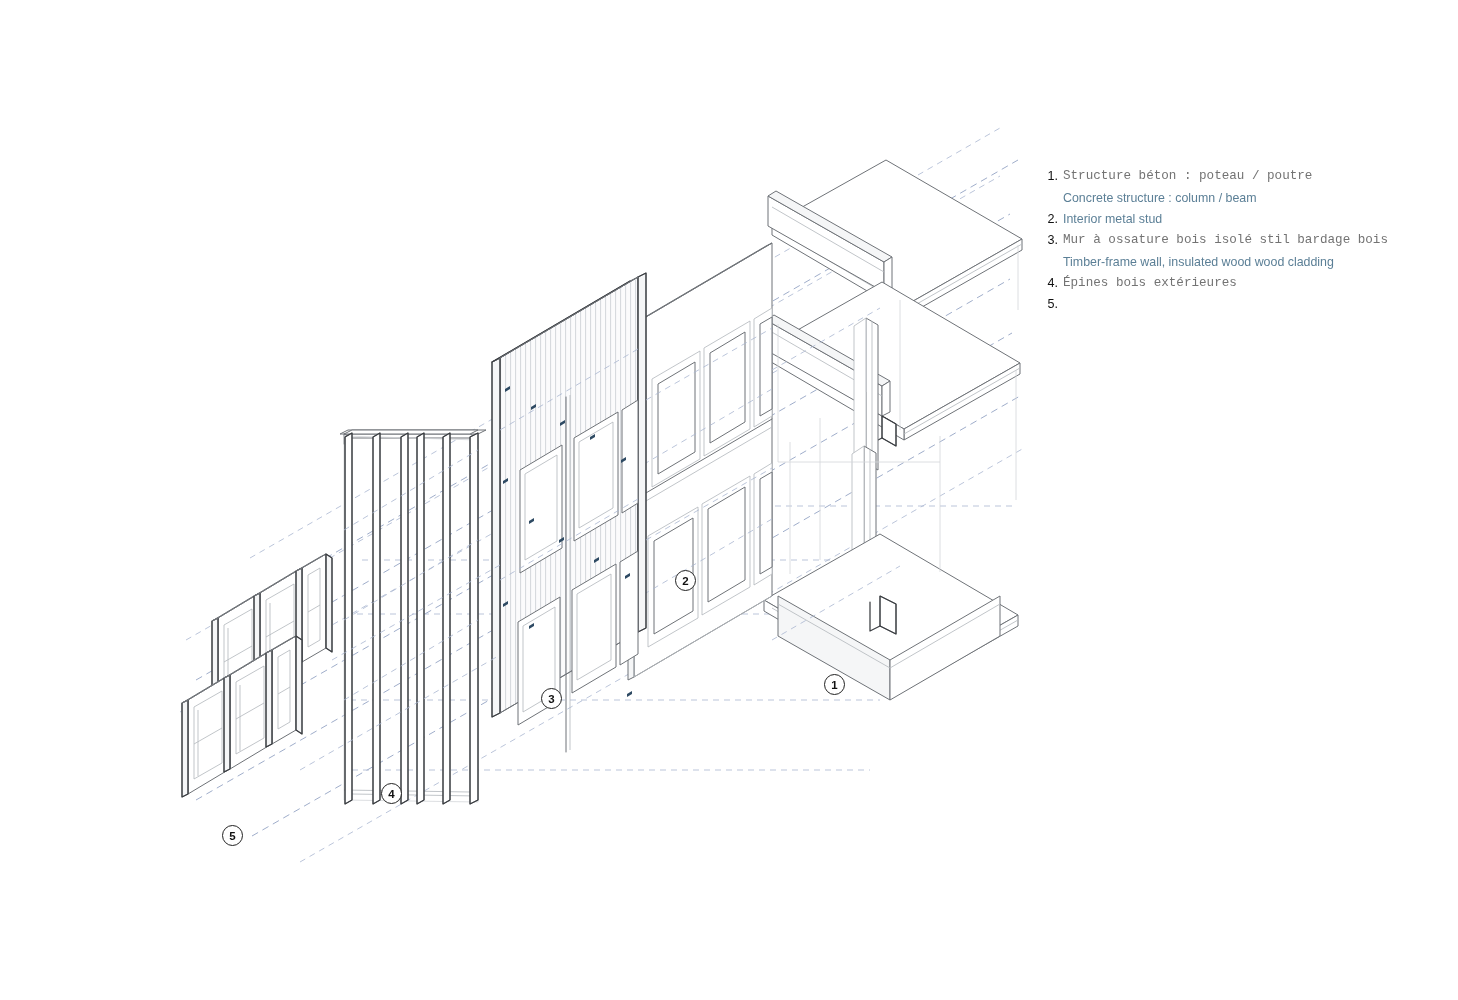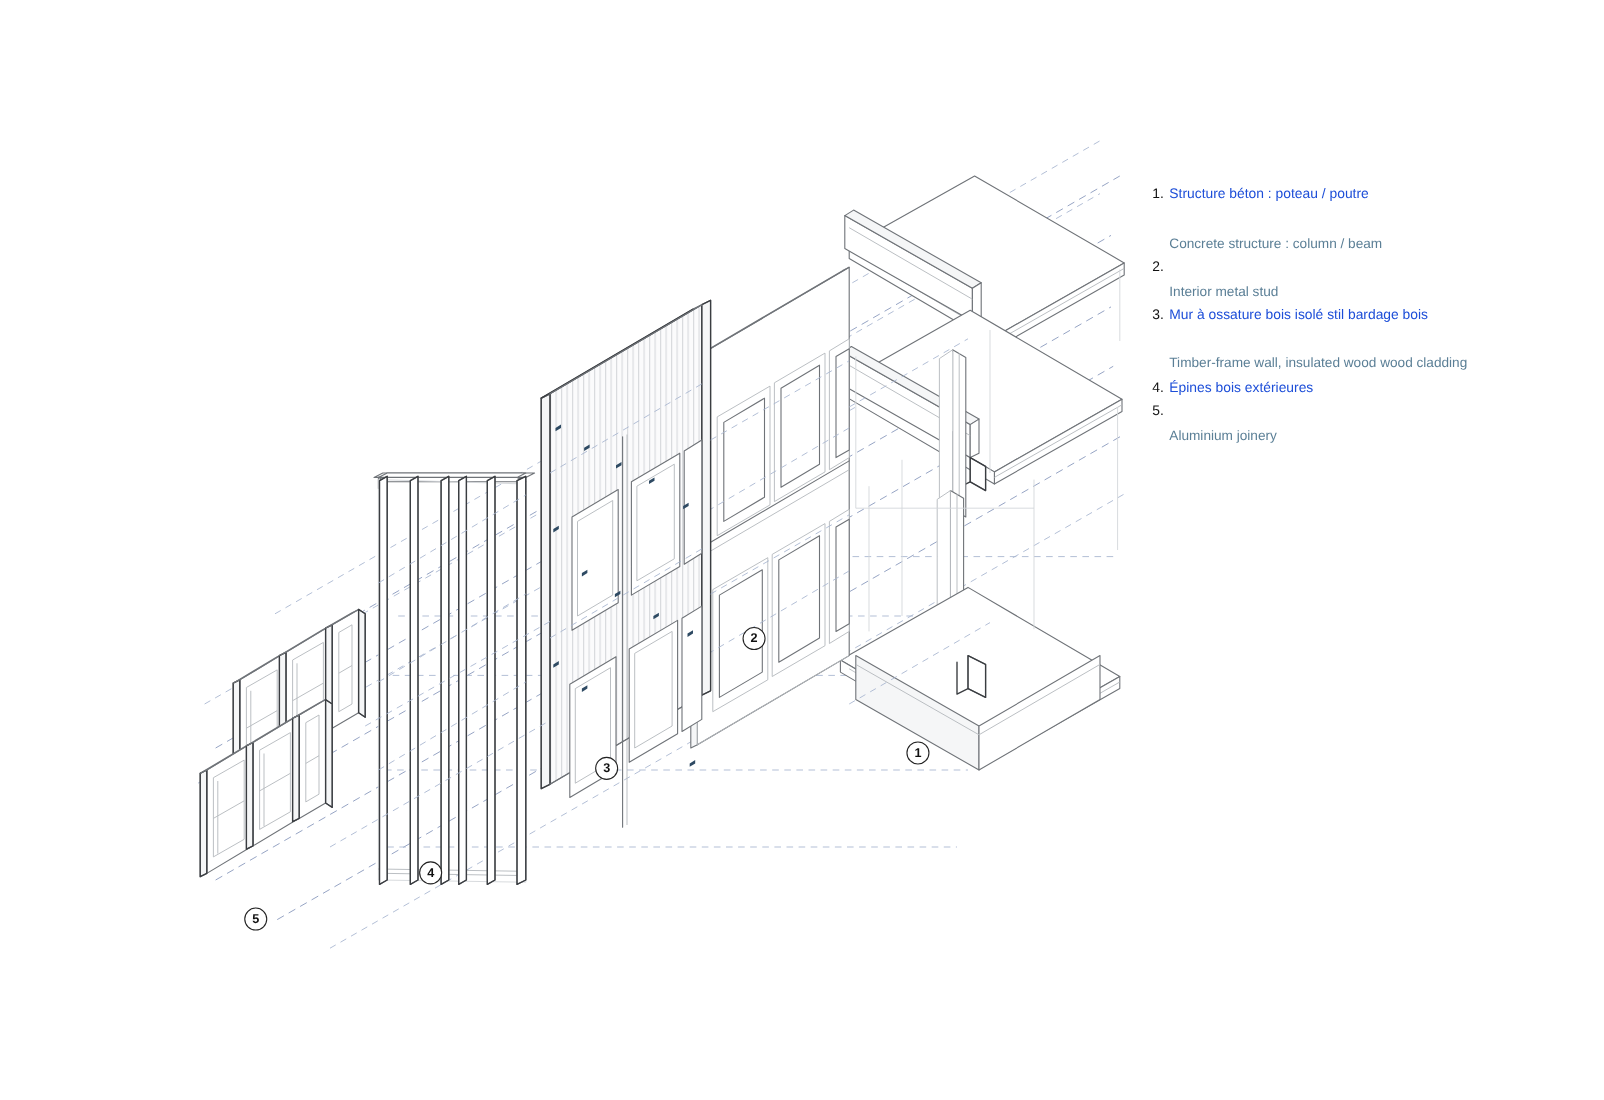--- a/index.html
+++ b/index.html
@@ -5,22 +5,22 @@
   html,body{margin:0;padding:0;background:#ffffff;}
   body{width:1458px;height:1000px;overflow:hidden;font-family:"Liberation Sans",sans-serif;}
   #page{position:relative;width:1458px;height:1000px;background:#fff;}
 
   
   #legend{position:absolute;left:1036px;top:166px;width:330px;}
   .leg-row{display:flex;align-items:flex-start;margin-bottom:0px;}
   .leg-num{width:22px;flex:0 0 22px;text-align:right;padding-right:5px;
            font-size:12.6px;color:#111;line-height:21.5px;}
   .leg-texts{flex:1 1 auto;}
-  .leg-fr{font-size:12.6px;color:#1d4ed8;line-height:21.5px;white-space:nowrap;}
-  .leg-en{font-size:12.4px;color:#5b7f96;line-height:21.2px;white-space:nowrap;margin-top:23px;}
+  .leg-fr{font-size:12.6px;color:#737373;line-height:21.5px;white-space:nowrap;font-family:Liberation Mono, monospace;}
+  .leg-en{font-size:12.4px;color:#5b7f96;line-height:21.2px;white-space:nowrap;}
 
   
   .callout{position:absolute;width:21px;height:21px;border-radius:50%;
            border:1.2px solid #222;background:#fff;display:flex;
            align-items:center;justify-content:center;
            font-size:11.5px;font-weight:bold;color:#111;box-sizing:border-box;}
 
   
   #draw{position:absolute;left:0;top:0;width:1458px;height:1000px;}
   svg{display:block;}
@@ -401,19 +401,18 @@
     <div class="leg-row">
       <div class="leg-num">4.</div>
       <div class="leg-texts">
         <div class="leg-fr">Épines bois extérieures</div>
       </div>
     </div>
 
     <div class="leg-row">
       <div class="leg-num">5.</div>
       <div class="leg-texts">
-        <div class="leg-en">Aluminium joinery</div>
       </div>
     </div>
 
   </div>
 
 </div>
 
 </body></html>

